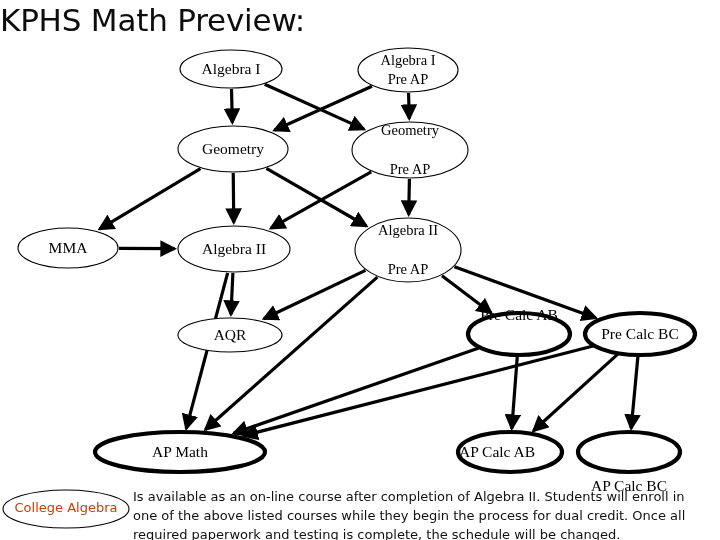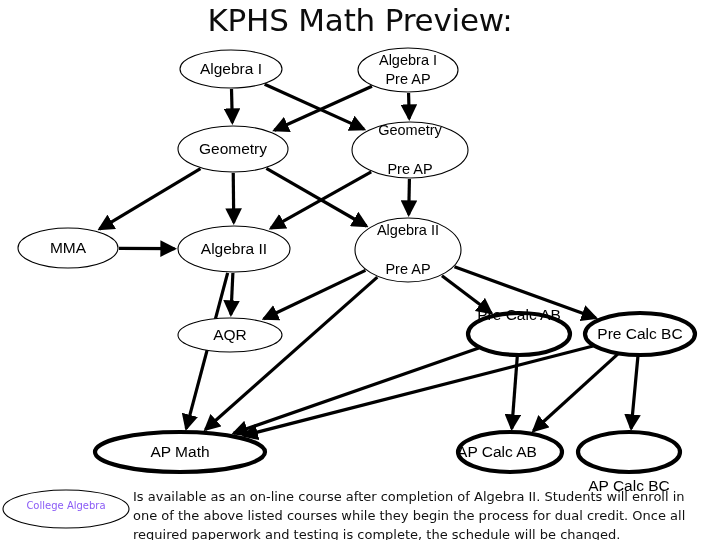--- a/index.html
+++ b/index.html
@@ -20,56 +20,56 @@
     left: 0;
     top: 0;
     width: 720px;
     height: 540px;
   }
   #title {
     position: absolute;
     left: 0;
     top: 2px;
     width: 720px;
-    text-align: center;
+    text-align: left;
     font-size: 31px;
     font-weight: 400;
     letter-spacing: -0.2px;
     color: #0d0d0d;
     font-family: "DejaVu Sans", sans-serif;
   }
   .node-label {
     position: absolute;
     text-align: center;
     font-size: 15.5px;
     line-height: 1.35;
     color: #000000;
     pointer-events: none;
     white-space: pre;
-    font-family: Liberation Sans, sans-serif;
+    font-family: Liberation Serif, serif;
   }
   .node-label.small { font-size: 14.5px; }
   #footer {
     position: absolute;
     left: 133px;
     top: 488px;
     width: 575px;
     font-size: 13px;
     line-height: 1.45;
     color: #111111;
     font-family: "DejaVu Sans", sans-serif;
   }
   #college-label {
     position: absolute;
     left: 6px;
     top: 497px;
     width: 120px;
     text-align: center;
-    font-size: 10px;
-    color: #8b5cf6;
+    font-size: 13px;
+    color: #c2410c;
     font-family: "DejaVu Sans", sans-serif;
   }
 </style>
 </head>
 <body>
 
 <div id="title">KPHS Math Preview:</div>
 
 <svg id="canvas" viewBox="0 0 720 540">
   <defs>

